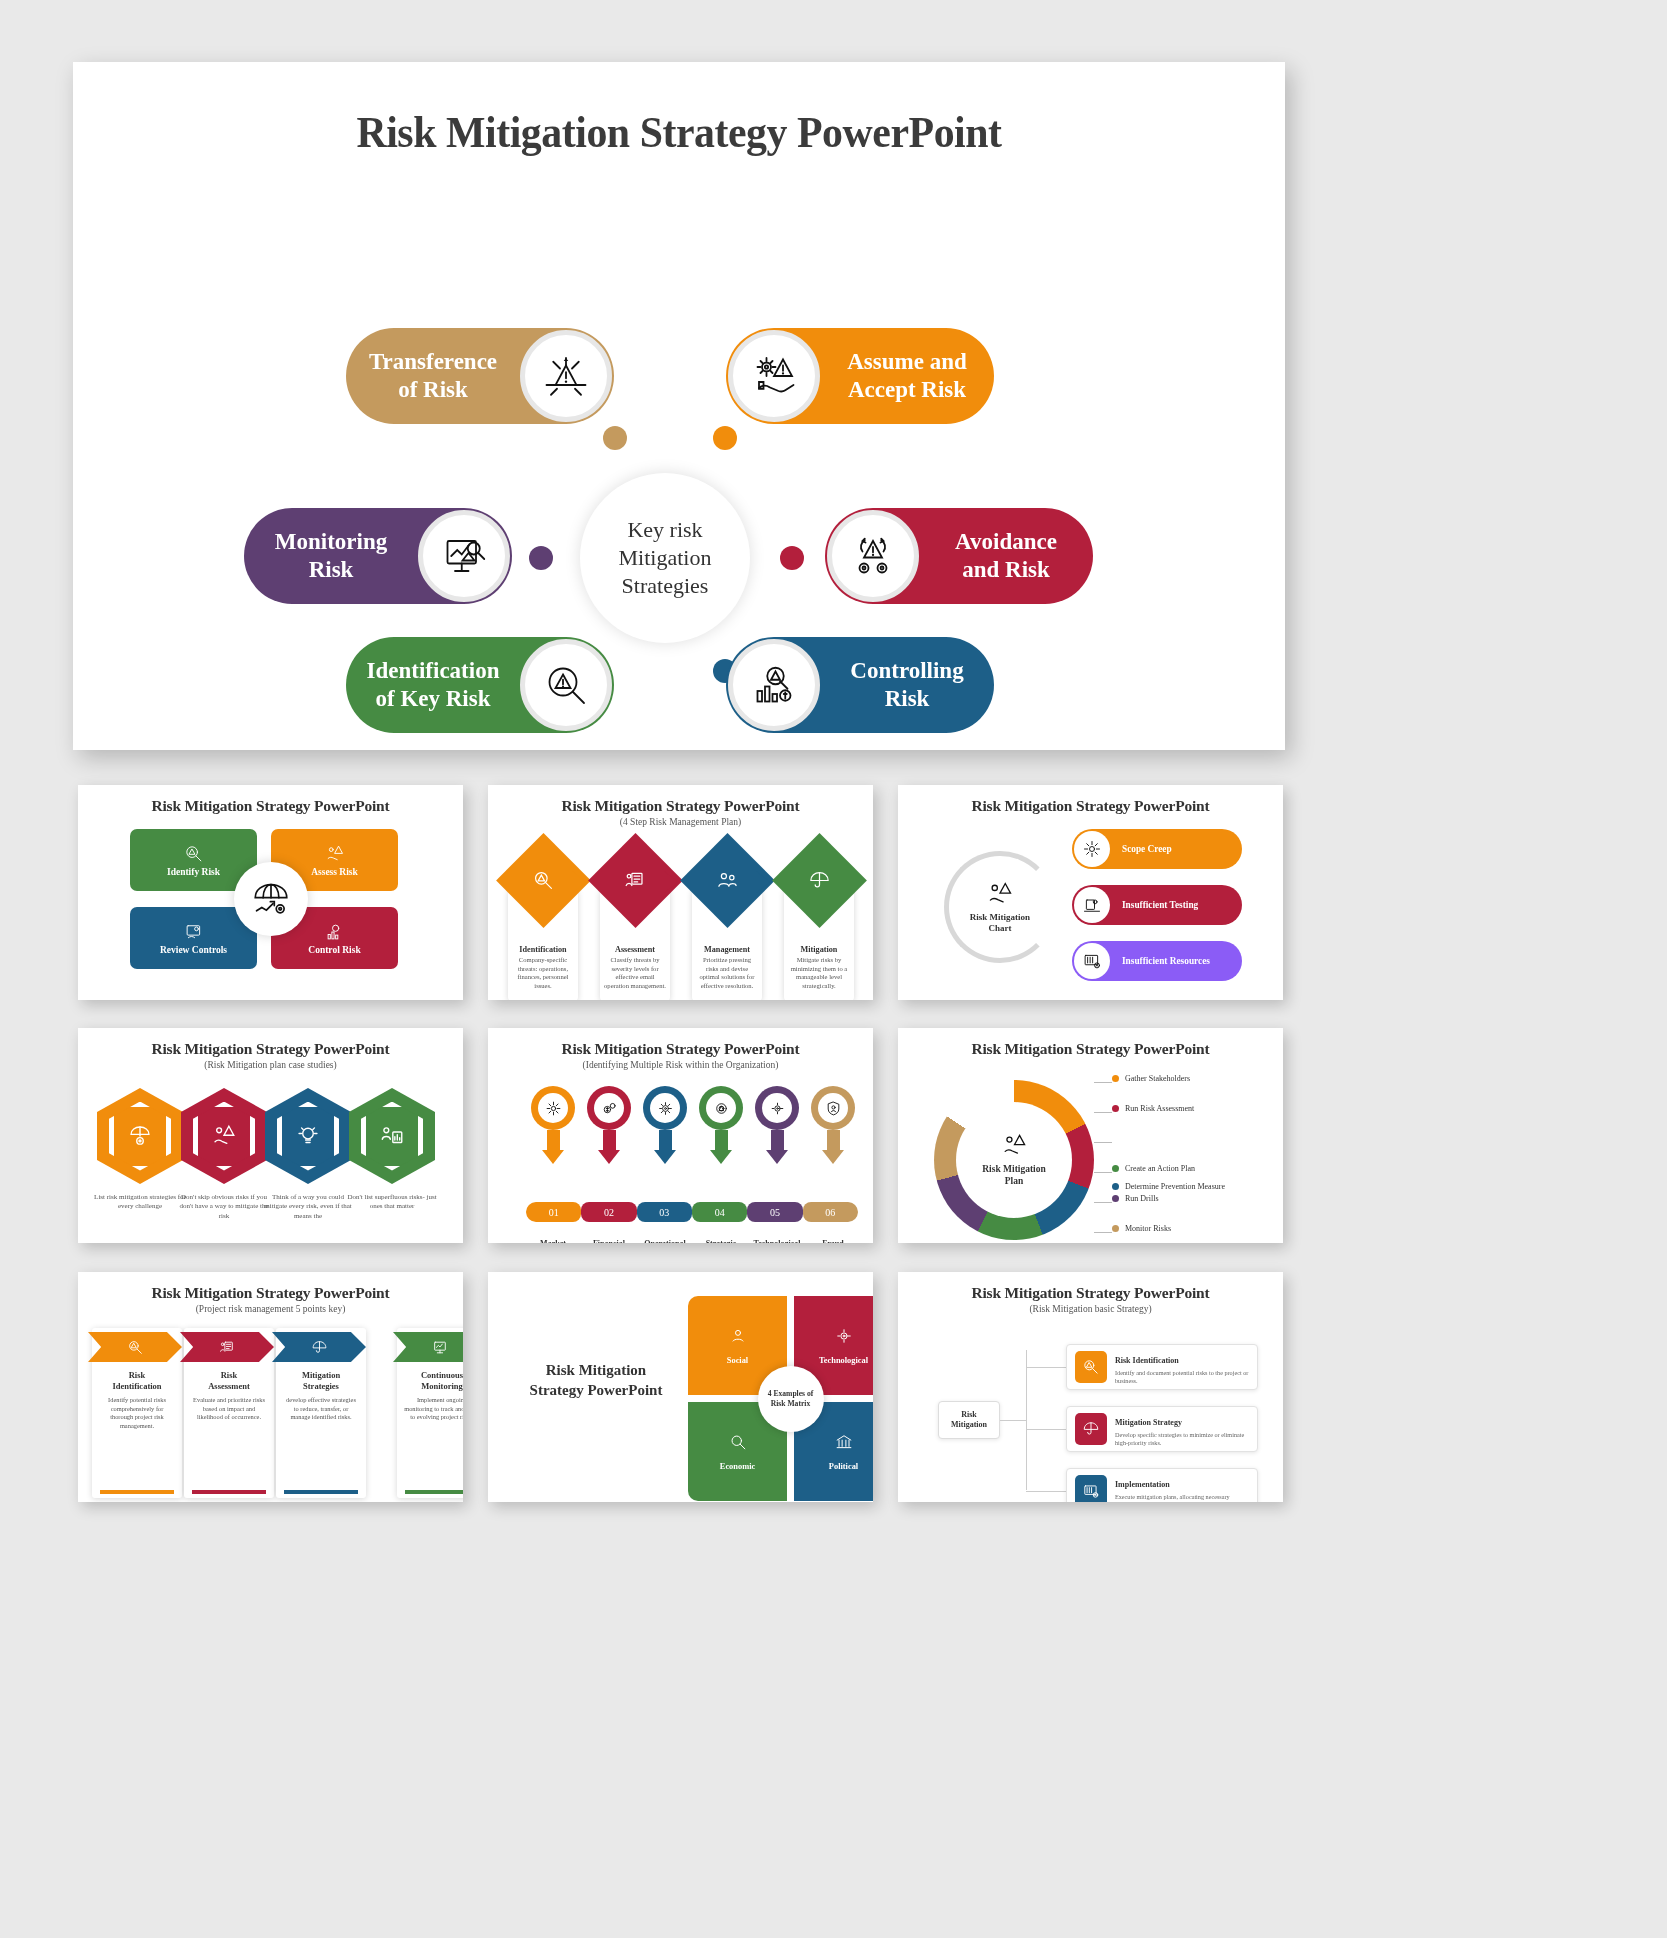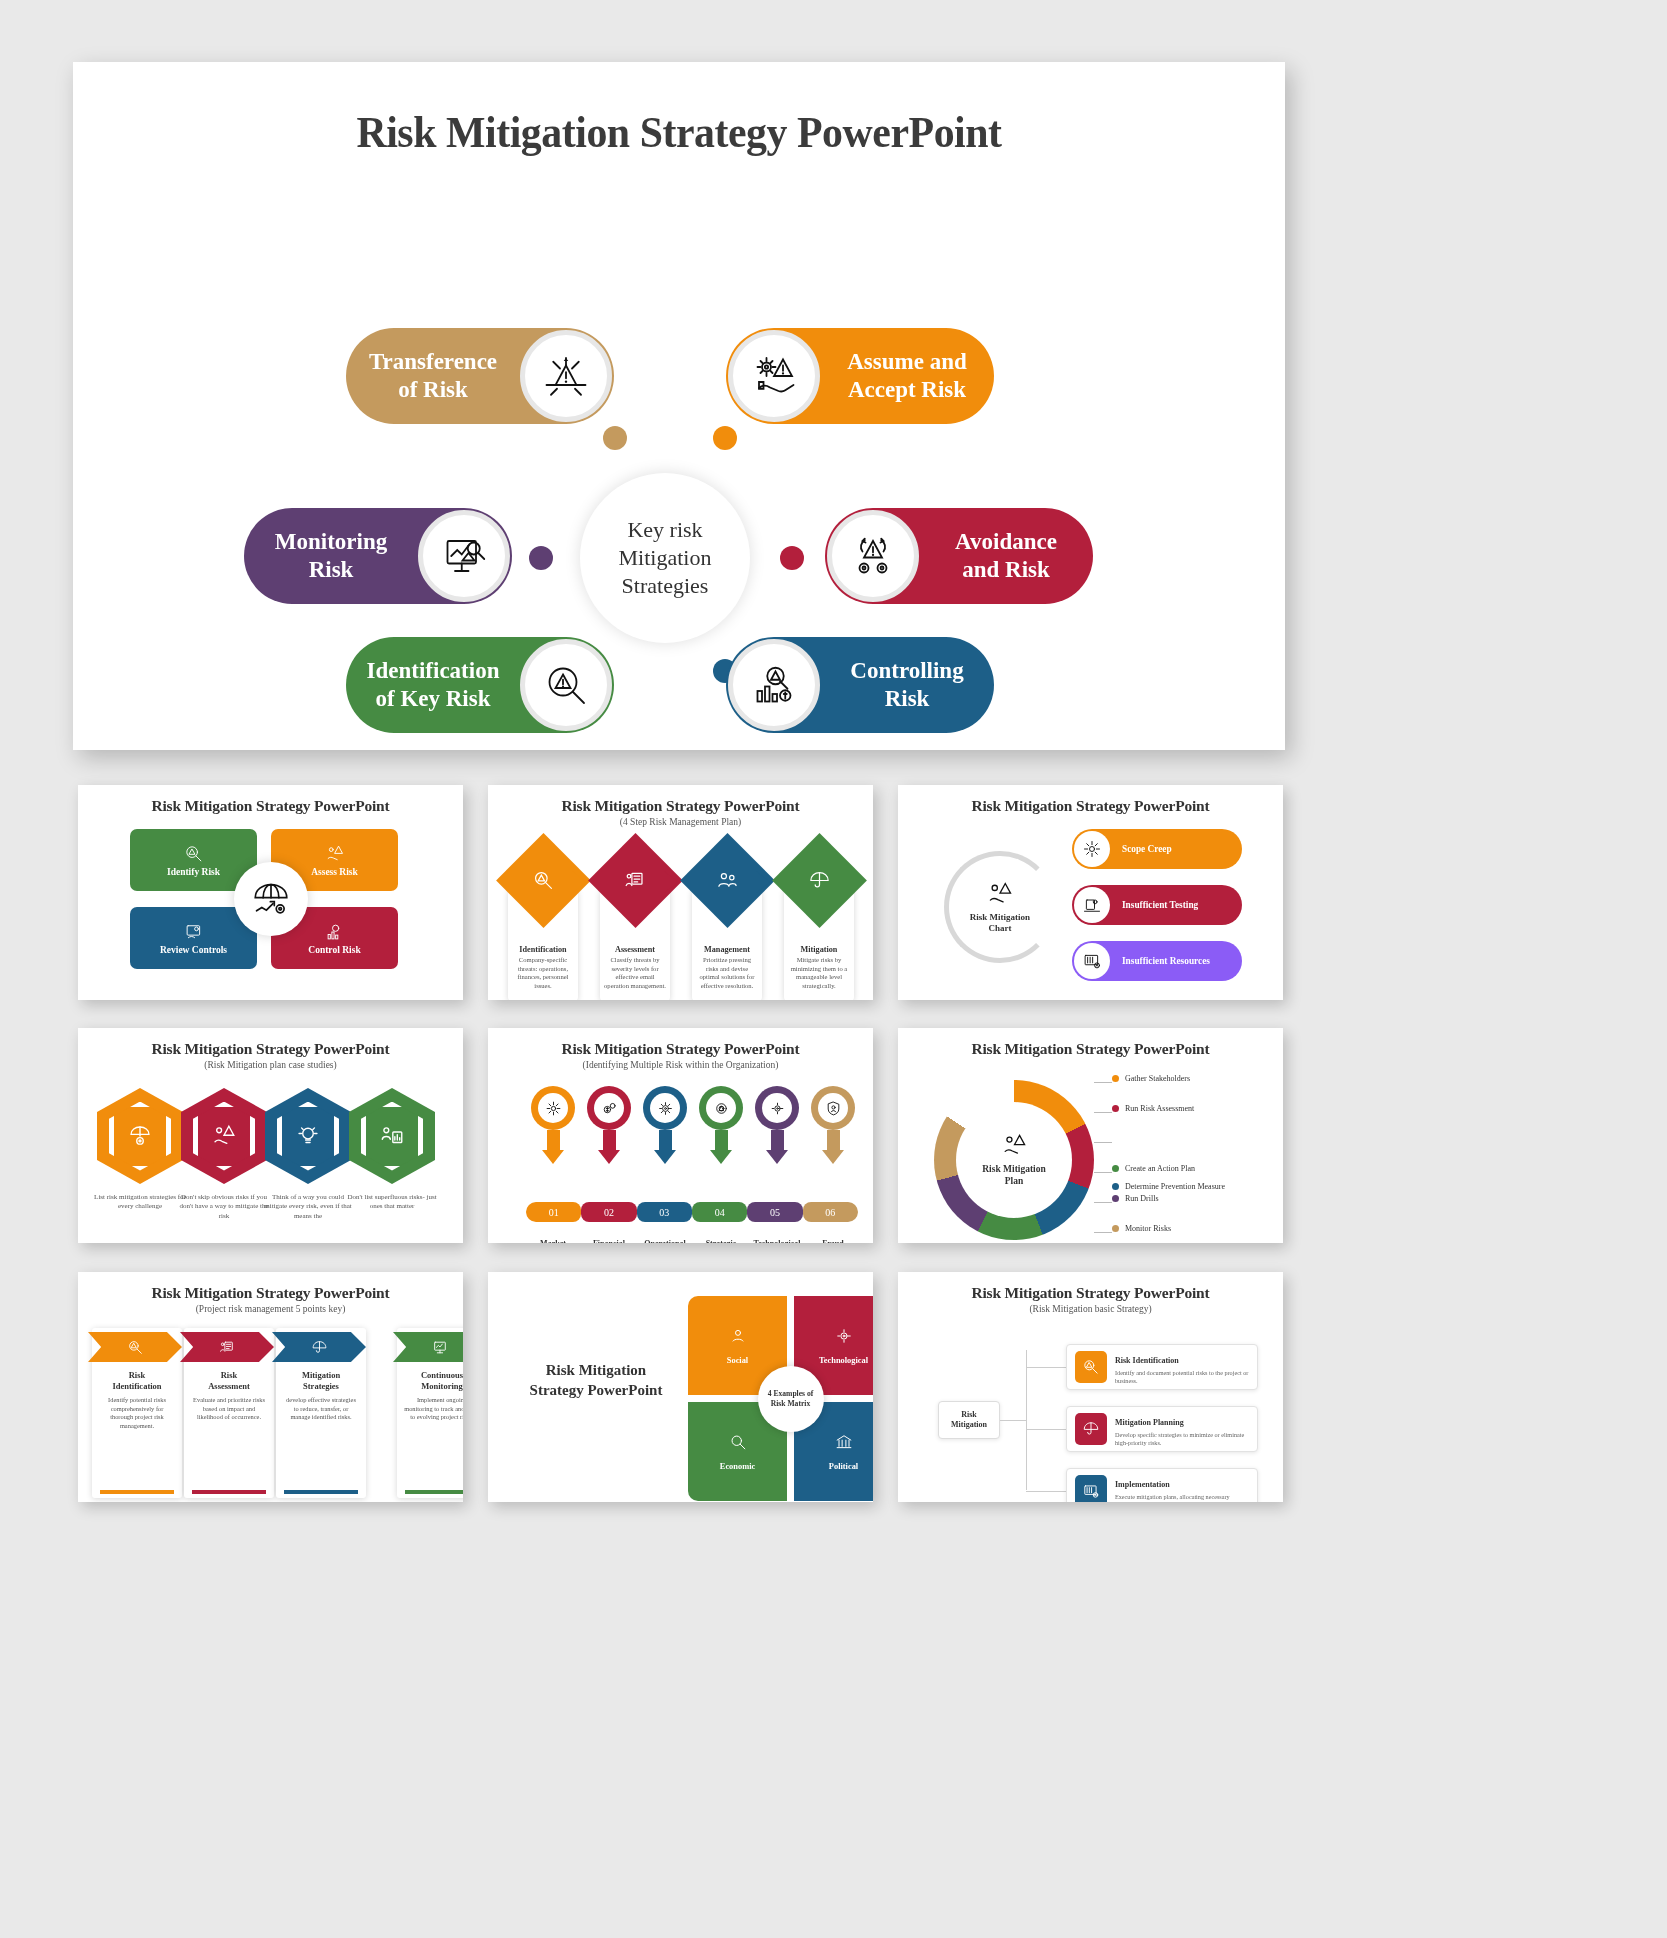--- a/index.html
+++ b/index.html
@@ -844,21 +844,21 @@
           <span><span class="tt">Risk Identification</span><div class="td">Identify and document potential risks to the project or business.</div></span>
         </div>
         <div class="tline" style="left: 128px; top: 103px; width: 40px; height: 1px;"></div>
         <div class="tree-card" style="top: 80px;">
           <span class="tic" style="background:#b31f3c">
             <svg viewBox="0 0 64 64" fill="none" stroke="#fff" stroke-width="3.4" stroke-linecap="round">
               <path d="M8 32c0-13 11-22 24-22s24 9 24 22z"></path>
               <path d="M32 10v34a6 6 0 0 1-12 0"></path>
             </svg>
           </span>
-          <span><span class="tt">Mitigation Planning</span><div class="td">Develop specific strategies to minimize or eliminate high-priority risks.</div></span>
+          <span><span class="tt">Mitigation Strategy</span><div class="td">Develop specific strategies to minimize or eliminate high-priority risks.</div></span>
         </div>
         <div class="tline" style="left: 128px; top: 165px; width: 40px; height: 1px;"></div>
         <div class="tree-card" style="top: 142px;">
           <span class="tic" style="background:#1d5f88">
             <svg viewBox="0 0 64 64" fill="none" stroke="#fff" stroke-width="3.4" stroke-linecap="round">
               <rect x="10" y="14" width="40" height="30" rx="2"></rect>
               <path d="M18 20v18M26 20v18M34 20v18"></path>
               <circle cx="48" cy="46" r="8"></circle>
               <path d="M45 43l6 6M51 43l-6 6"></path>
             </svg>

